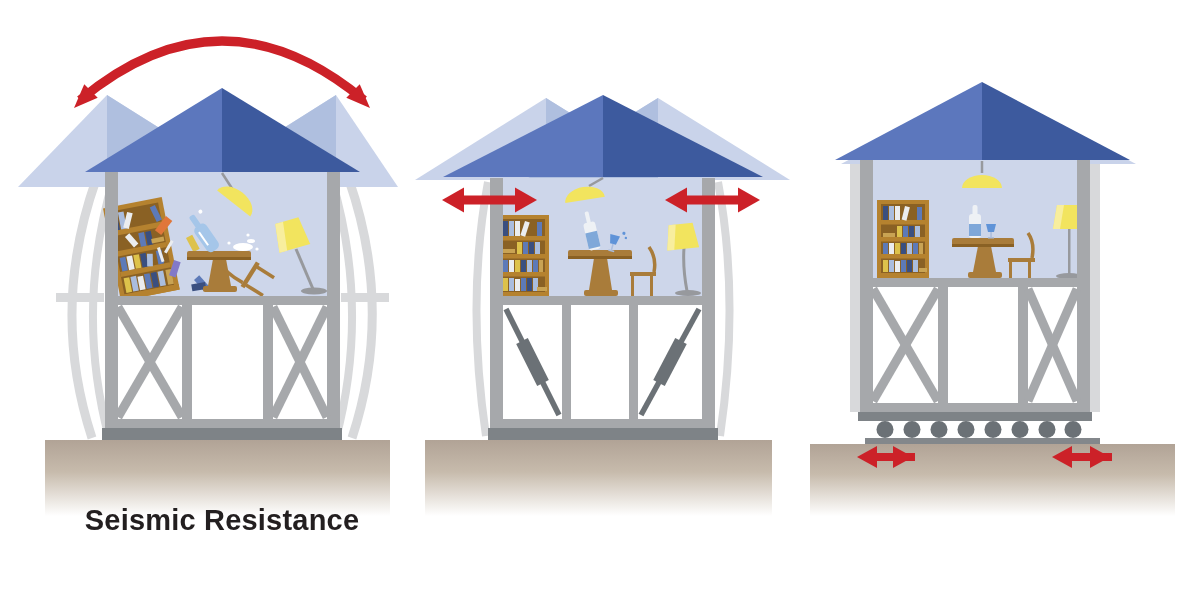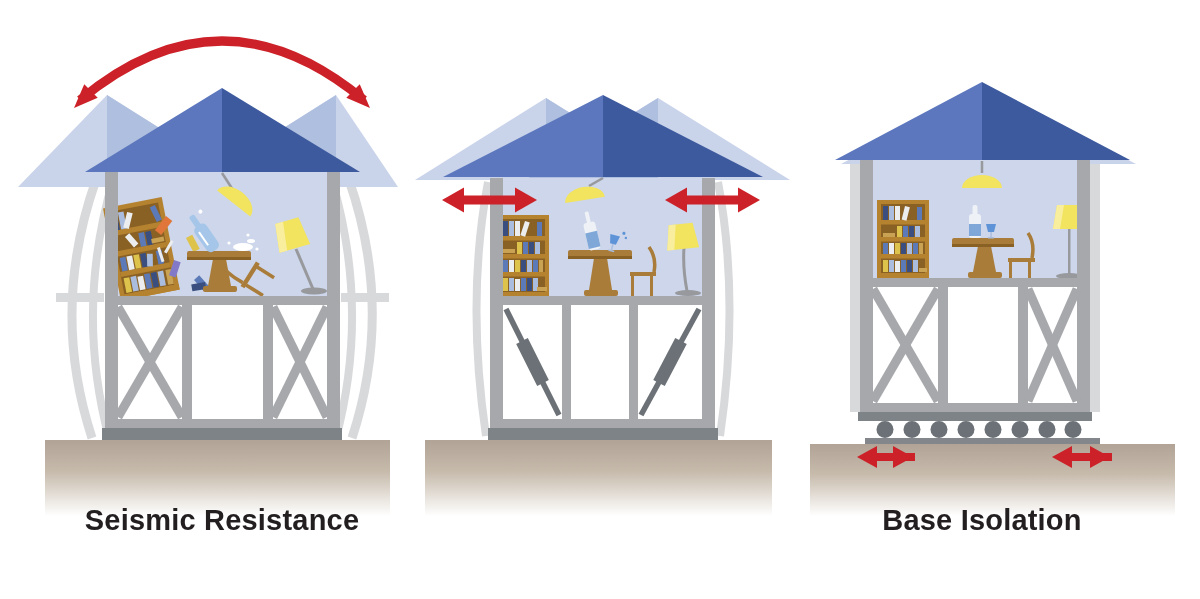--- a/index.html
+++ b/index.html
@@ -446,14 +446,13 @@
       <polygon points="113,457 93,446 93,468"></polygon>
     </g>
     <g style="fill:var(--arrow_red)">
       <polygon points="252,457 272,446 272,468"></polygon>
       <rect x="270" y="453" width="42" height="8"></rect>
       <polygon points="310,457 290,446 290,468"></polygon>
     </g>
   </svg>
 
   <div class="panel-label" id="label-1">Seismic Resistance</div>
-  <div class="panel-label" id="label-3">Base Isolation</div>
 </div>
 
 </body></html>

